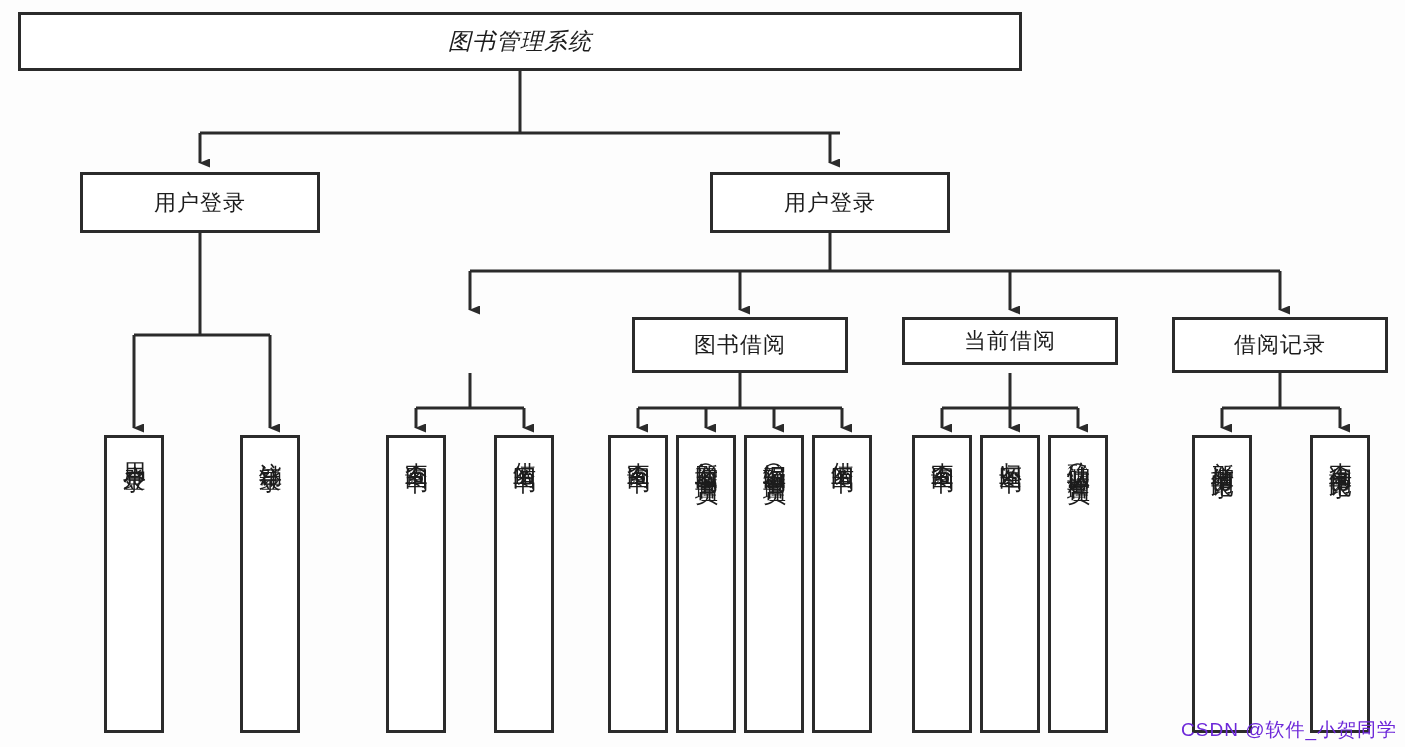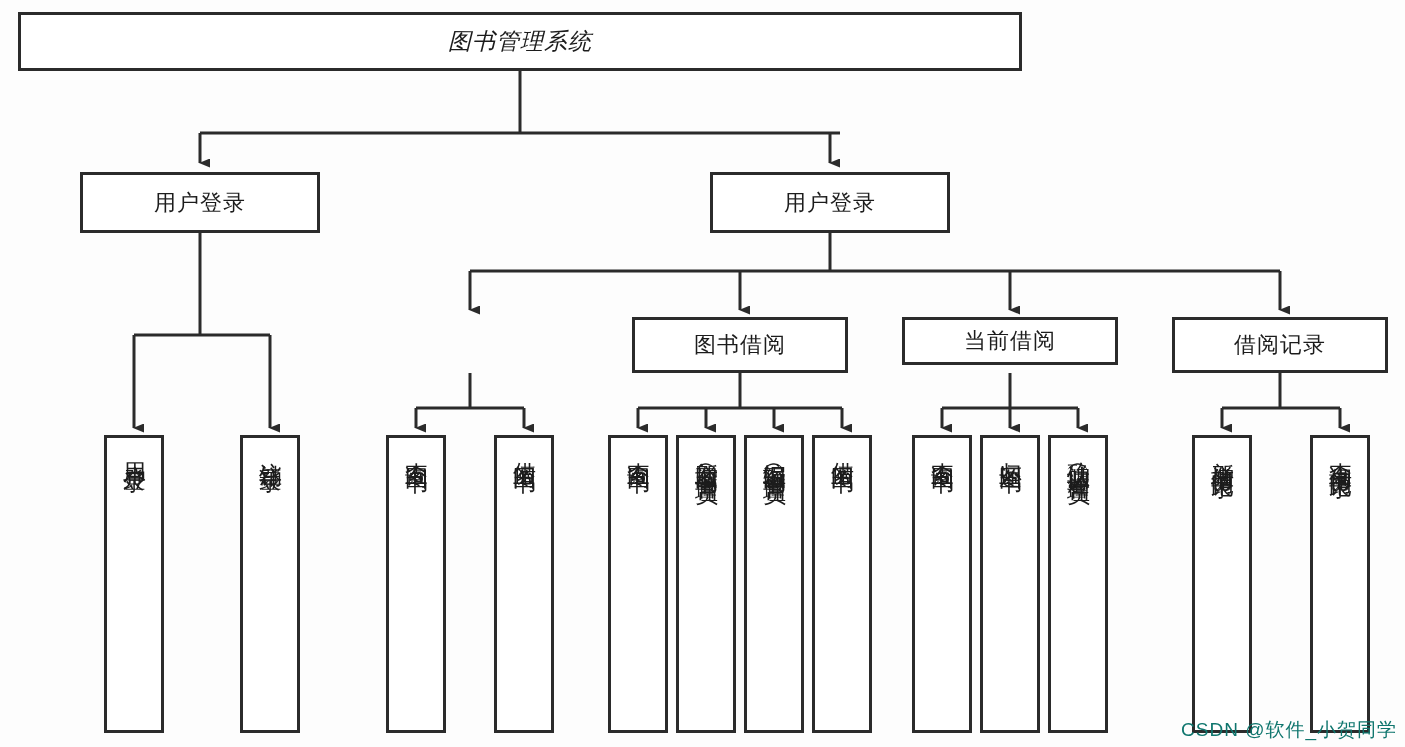--- a/index.html
+++ b/index.html
@@ -37,21 +37,21 @@
     white-space:nowrap;
     display:block;
     color:#1c1c1c;
   }
   .label{white-space:nowrap;display:block;}
   #watermark{
     position:absolute;
     right:8px;
     bottom:4px;
     font-size:19px;
-    color:#0f766e;
+    color:#6d28d9;
     letter-spacing:1px;
     white-space:nowrap;
     user-select:none;
   }
 </style>
 </head>
 <body>
 
 <div id="diagram-root">
 

